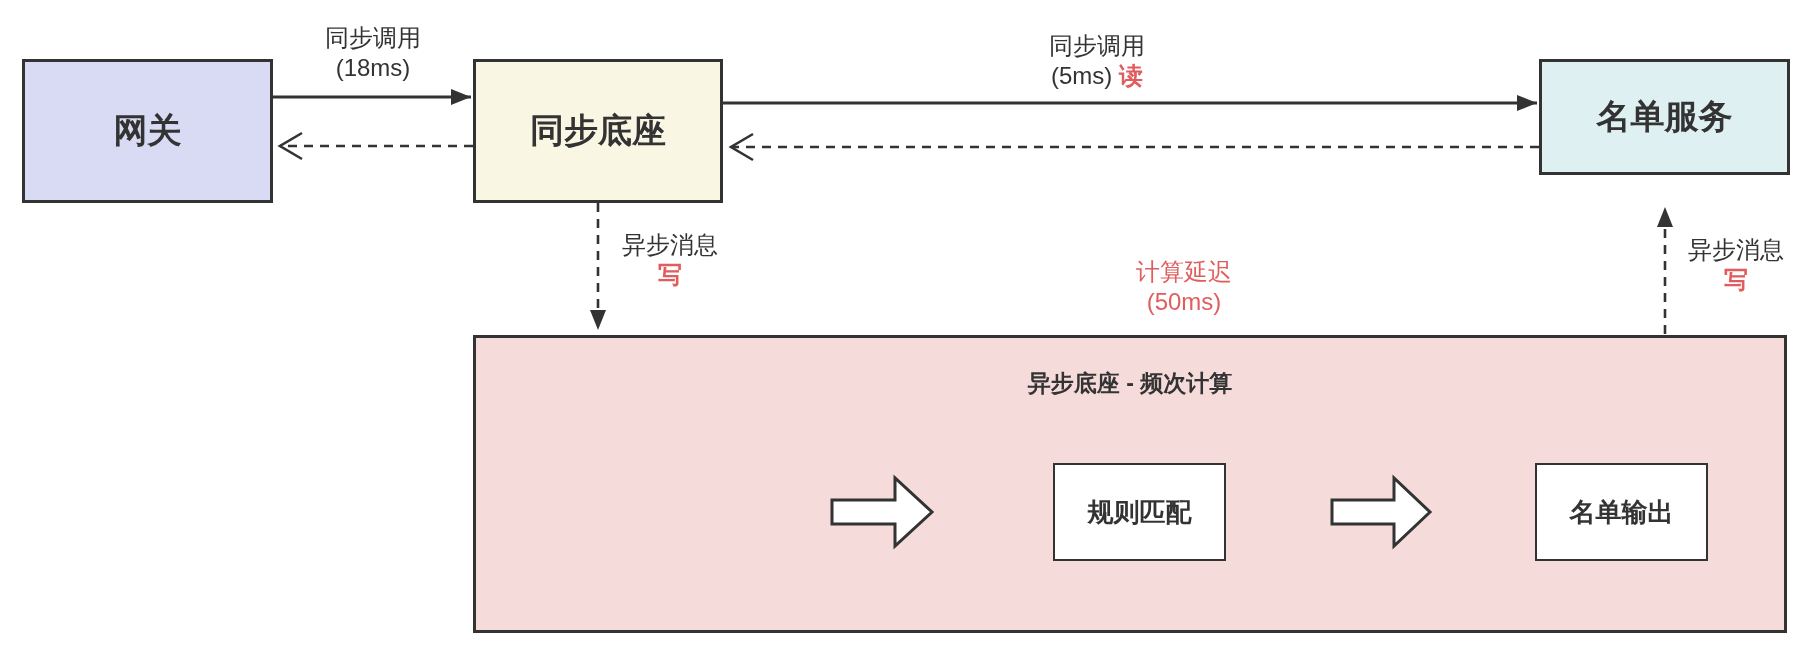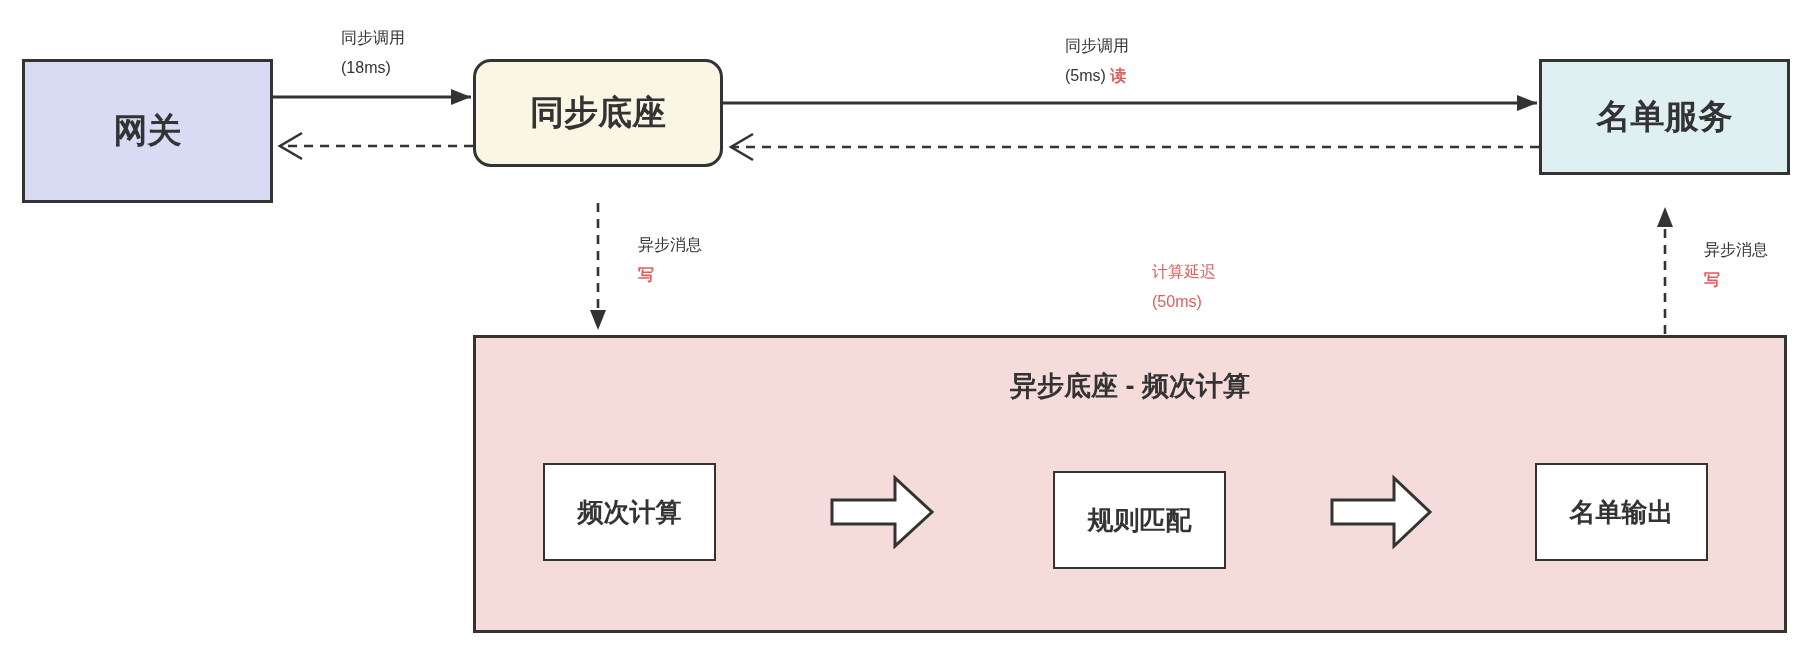--- a/index.html
+++ b/index.html
@@ -16,43 +16,43 @@
     position:relative;width:1818px;height:660px;background:#ffffff;
     font-family:"Liberation Sans","DejaVu Sans",sans-serif;color:#333;
     overflow:hidden;
   }
   .bigbox{
     position:absolute;display:flex;align-items:center;justify-content:center;
     border:3px solid var(--stroke);box-sizing:border-box;
     font-size:34px;font-weight:bold;z-index:1;
   }
   #gateway{left:22px;top:59px;width:251px;height:144px;background:var(--gateway-fill);}
-  #sync-base{left:473px;top:59px;width:250px;height:108px;background:var(--sync-base-fill);border-radius:18px;}
+  #sync-base{left:473px;top:59px;width:250px;height:144px;background:var(--sync-base-fill);}
   #list-service{left:1539px;top:59px;width:251px;height:116px;background:var(--list-service-fill);}
   #async-container{
     position:absolute;left:473px;top:335px;width:1314px;height:298px;
     background:var(--async-fill);border:3px solid var(--stroke);box-sizing:border-box;z-index:1;
   }
   .async-title{
     position:absolute;left:0;top:30px;width:100%;text-align:center;
-    font-size:27px;font-weight:bold;color:#333;
+    font-size:23px;font-weight:bold;color:#333;
   }
   .step{
     position:absolute;width:173px;height:98px;background:var(--node-fill);
     border:2.5px solid var(--stroke);box-sizing:border-box;
     display:flex;align-items:center;justify-content:center;
     font-size:26px;font-weight:bold;z-index:3;
   }
   #freq-calc{left:543px;top:463px;}
-  #rule-match{left:1053px;top:463px;margin-top:8px;}
+  #rule-match{left:1053px;top:463px;}
   #list-output{left:1535px;top:463px;text-align:center;}
   .edges-layer{position:absolute;left:0;top:0;z-index:2;}
   .edge-label{
     position:absolute;transform:translateX(-50%);white-space:nowrap;
-    font-size:16px;line-height:30px;z-index:3;color:#333;
+    font-size:24px;line-height:30px;text-align:center;z-index:3;color:#333;
   }
   .red{color:var(--accent-red);font-weight:bold;}
   .red-label{color:var(--accent-red);font-weight:normal;}
 </style>
 </head>
 <body>
 
 <div class="canvas">
 
   <svg class="edges-layer" width="1818" height="660" viewBox="0 0 1818 660">
@@ -88,23 +88,20 @@
   <div class="bigbox" id="sync-base">
     <span>同步底座</span>
   </div>
   <div class="bigbox" id="list-service">
     <span>名单服务</span>
   </div>
 
   <div id="async-container">
     <div class="async-title">异步底座 - 频次计算</div>
   </div>
-  <div class="step" id="freq-calc">
-    <span>频次计算</span>
-  </div>
   <div class="step" id="rule-match">
     <span>规则匹配</span>
   </div>
   <div class="step" id="list-output">
     <span>名单输出</span>
   </div>
 
   <div class="edge-label" style="left:373px;top:23px">
     <div>同步调用</div>
     <div>(18ms)</div>

